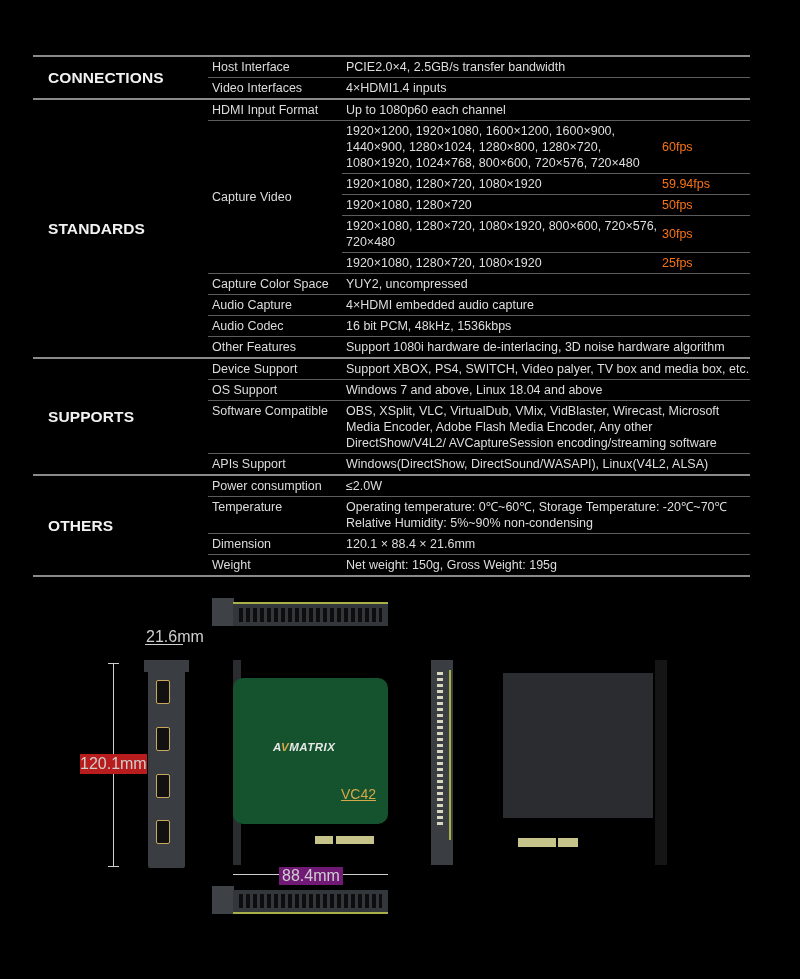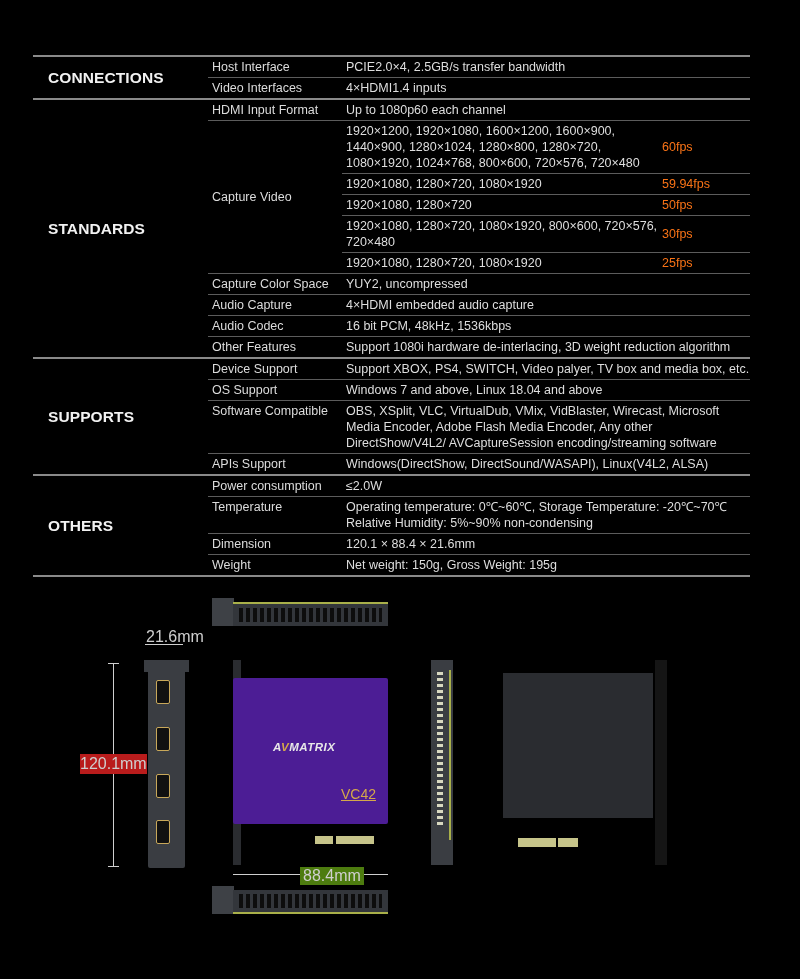--- a/index.html
+++ b/index.html
@@ -25,22 +25,22 @@
 
   
   .dim { position:absolute; font-size:16px; color:#cfcfcf; }
   .hline { position:absolute; height:1px; background:#cfcfcf; }
   .vline { position:absolute; width:1px; background:#cfcfcf; }
   .bracket-side { position:absolute; left:148px; top:660px; width:37px; height:208px;
                   background:#3a3d42; border-radius:2px; }
   .bracket-side::before { content:""; position:absolute; left:-4px; top:0; width:45px; height:12px; background:#3a3d42; }
   .hdmi { position:absolute; left:8px; width:12px; height:22px; border:1.5px solid #c8a85a;
           border-radius:2px; background:#111; }
-  .card { position:absolute; left:233px; top:678px; width:155px; height:146px; background:#4c1d95;
-          border-radius:2px; }
+  .card { position:absolute; left:233px; top:678px; width:155px; height:146px; background:#14532d;
+          border-radius:10px; }
   .card-bracket { position:absolute; left:233px; top:660px; width:8px; height:205px; background:#2a2c30; }
   .logo { position:absolute; left:40px; top:63px; font-weight:bold; font-style:italic; font-size:11.5px;
           color:#e8e8e8; letter-spacing:0.5px; }
   .logo .v { color:#d4a84a; }
   .model { position:absolute; right:12px; bottom:22px; font-size:14px; color:#d4a84a;text-decoration:underline; }
   .gold-conn { position:absolute; background:#c6c48a; height:8px; }
   .top-strip { position:absolute; left:233px; top:602px; width:155px; height:22px; background:#33363b;
                border-top:2px solid #a9b04a; }
   .bot-strip { position:absolute; left:233px; top:890px; width:155px; height:22px; background:#33363b;
                border-bottom:2px solid #a9b04a; }
@@ -111,21 +111,21 @@
       <div class="row">
         <div class="lbl">Audio Capture</div>
         <div class="val">4×HDMI embedded audio capture</div>
       </div>
       <div class="row">
         <div class="lbl">Audio Codec</div>
         <div class="val">16 bit PCM, 48kHz, 1536kbps</div>
       </div>
       <div class="row">
         <div class="lbl">Other Features</div>
-        <div class="val">Support 1080i hardware de-interlacing, 3D weight reduction algorithm</div>
+        <div class="val">Support 1080i hardware de-interlacing, 3D noise hardware algorithm</div>
       </div>
     </div>
   </div>
 
   <div class="section">
     <div class="sec-title">SUPPORTS</div>
     <div class="rows">
       <div class="row first">
         <div class="lbl">Device Support</div>
         <div class="val">Support XBOX, PS4, SWITCH, Video palyer, TV box and media box, etc.</div>
@@ -192,21 +192,21 @@
 
   <div class="card-bracket"></div>
   <div class="card">
     <div class="logo"><span>A</span><span class="v">V</span><span>MATRIX</span></div>
     <div class="model">VC42</div>
   </div>
   <div class="gold-conn" style="left:315px;top:836px;width:18px;"></div>
   <div class="gold-conn" style="left:336px;top:836px;width:38px;"></div>
 
   <div class="hline" style="left:233px;top:874px;width:155px;"></div>
-  <div class="dim" style="left:300px;top:867px;background:#4d7c0f;padding:0 3px;">88.4mm</div>
+  <div class="dim" style="left:279px;top:867px;background:#701a75;padding:0 3px;">88.4mm</div>
 
   <div class="bracket-tab" style="left:212px;top:886px;width:22px;height:28px;"></div>
   <div class="bot-strip">
       <div class="slots"></div>
     </div>
 
   <div class="edge-bracket">
     <div class="pins"></div>
       <div class="rail"></div>
   </div>

